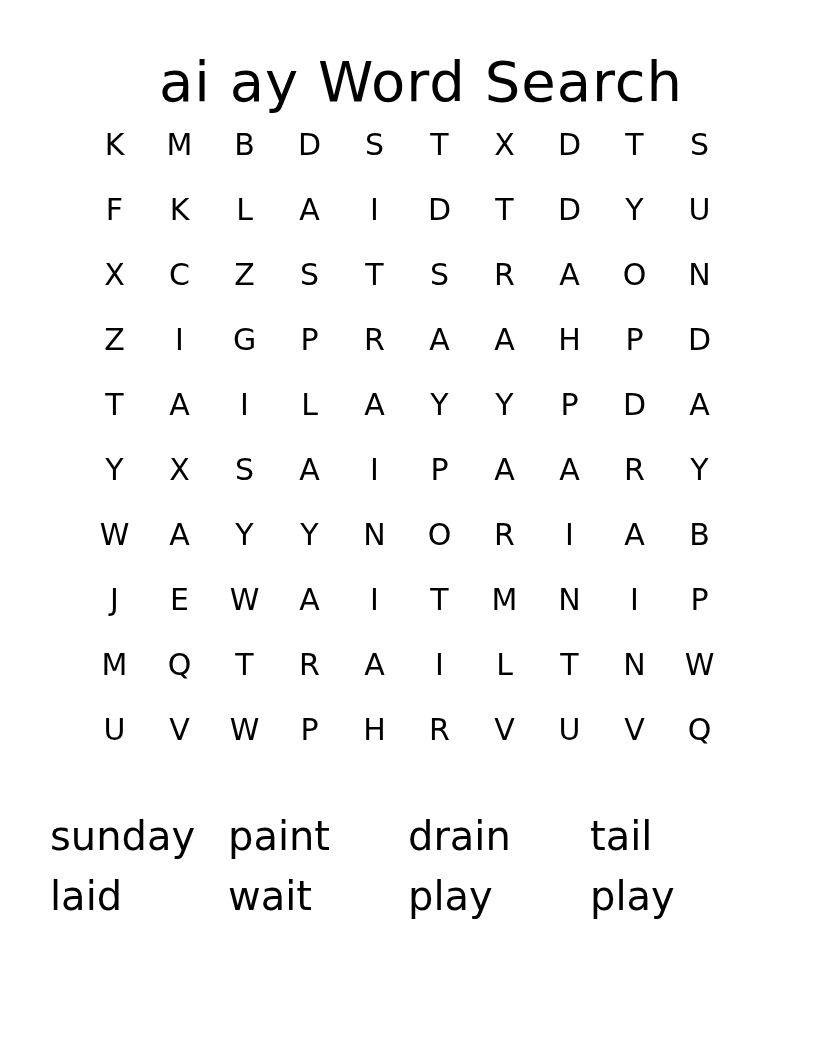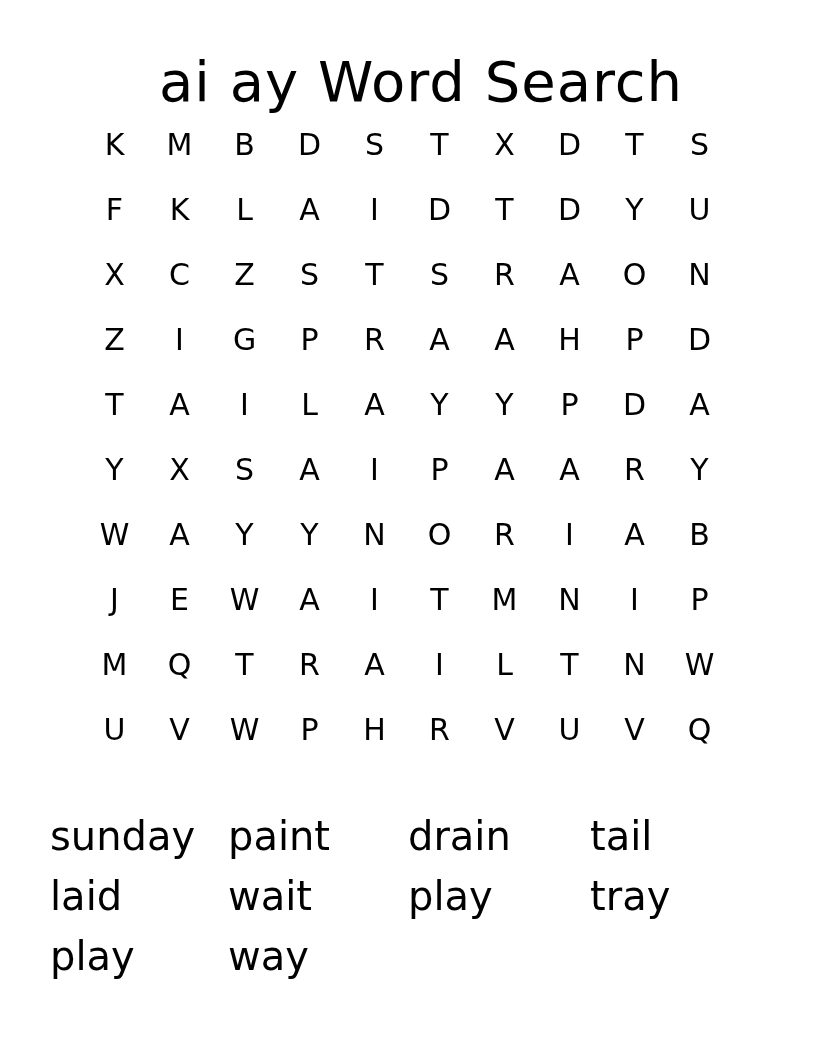--- a/index.html
+++ b/index.html
@@ -171,17 +171,15 @@
     </div>
 
   <div class="word-list">
       <span>sunday</span>
       <span>paint</span>
       <span>drain</span>
       <span>tail</span>
       <span>laid</span>
       <span>wait</span>
       <span>play</span>
-      <span>tray</span>
       <span>play</span>
-      <span>way</span>
     </div>
 </div>
 
 </body></html>

